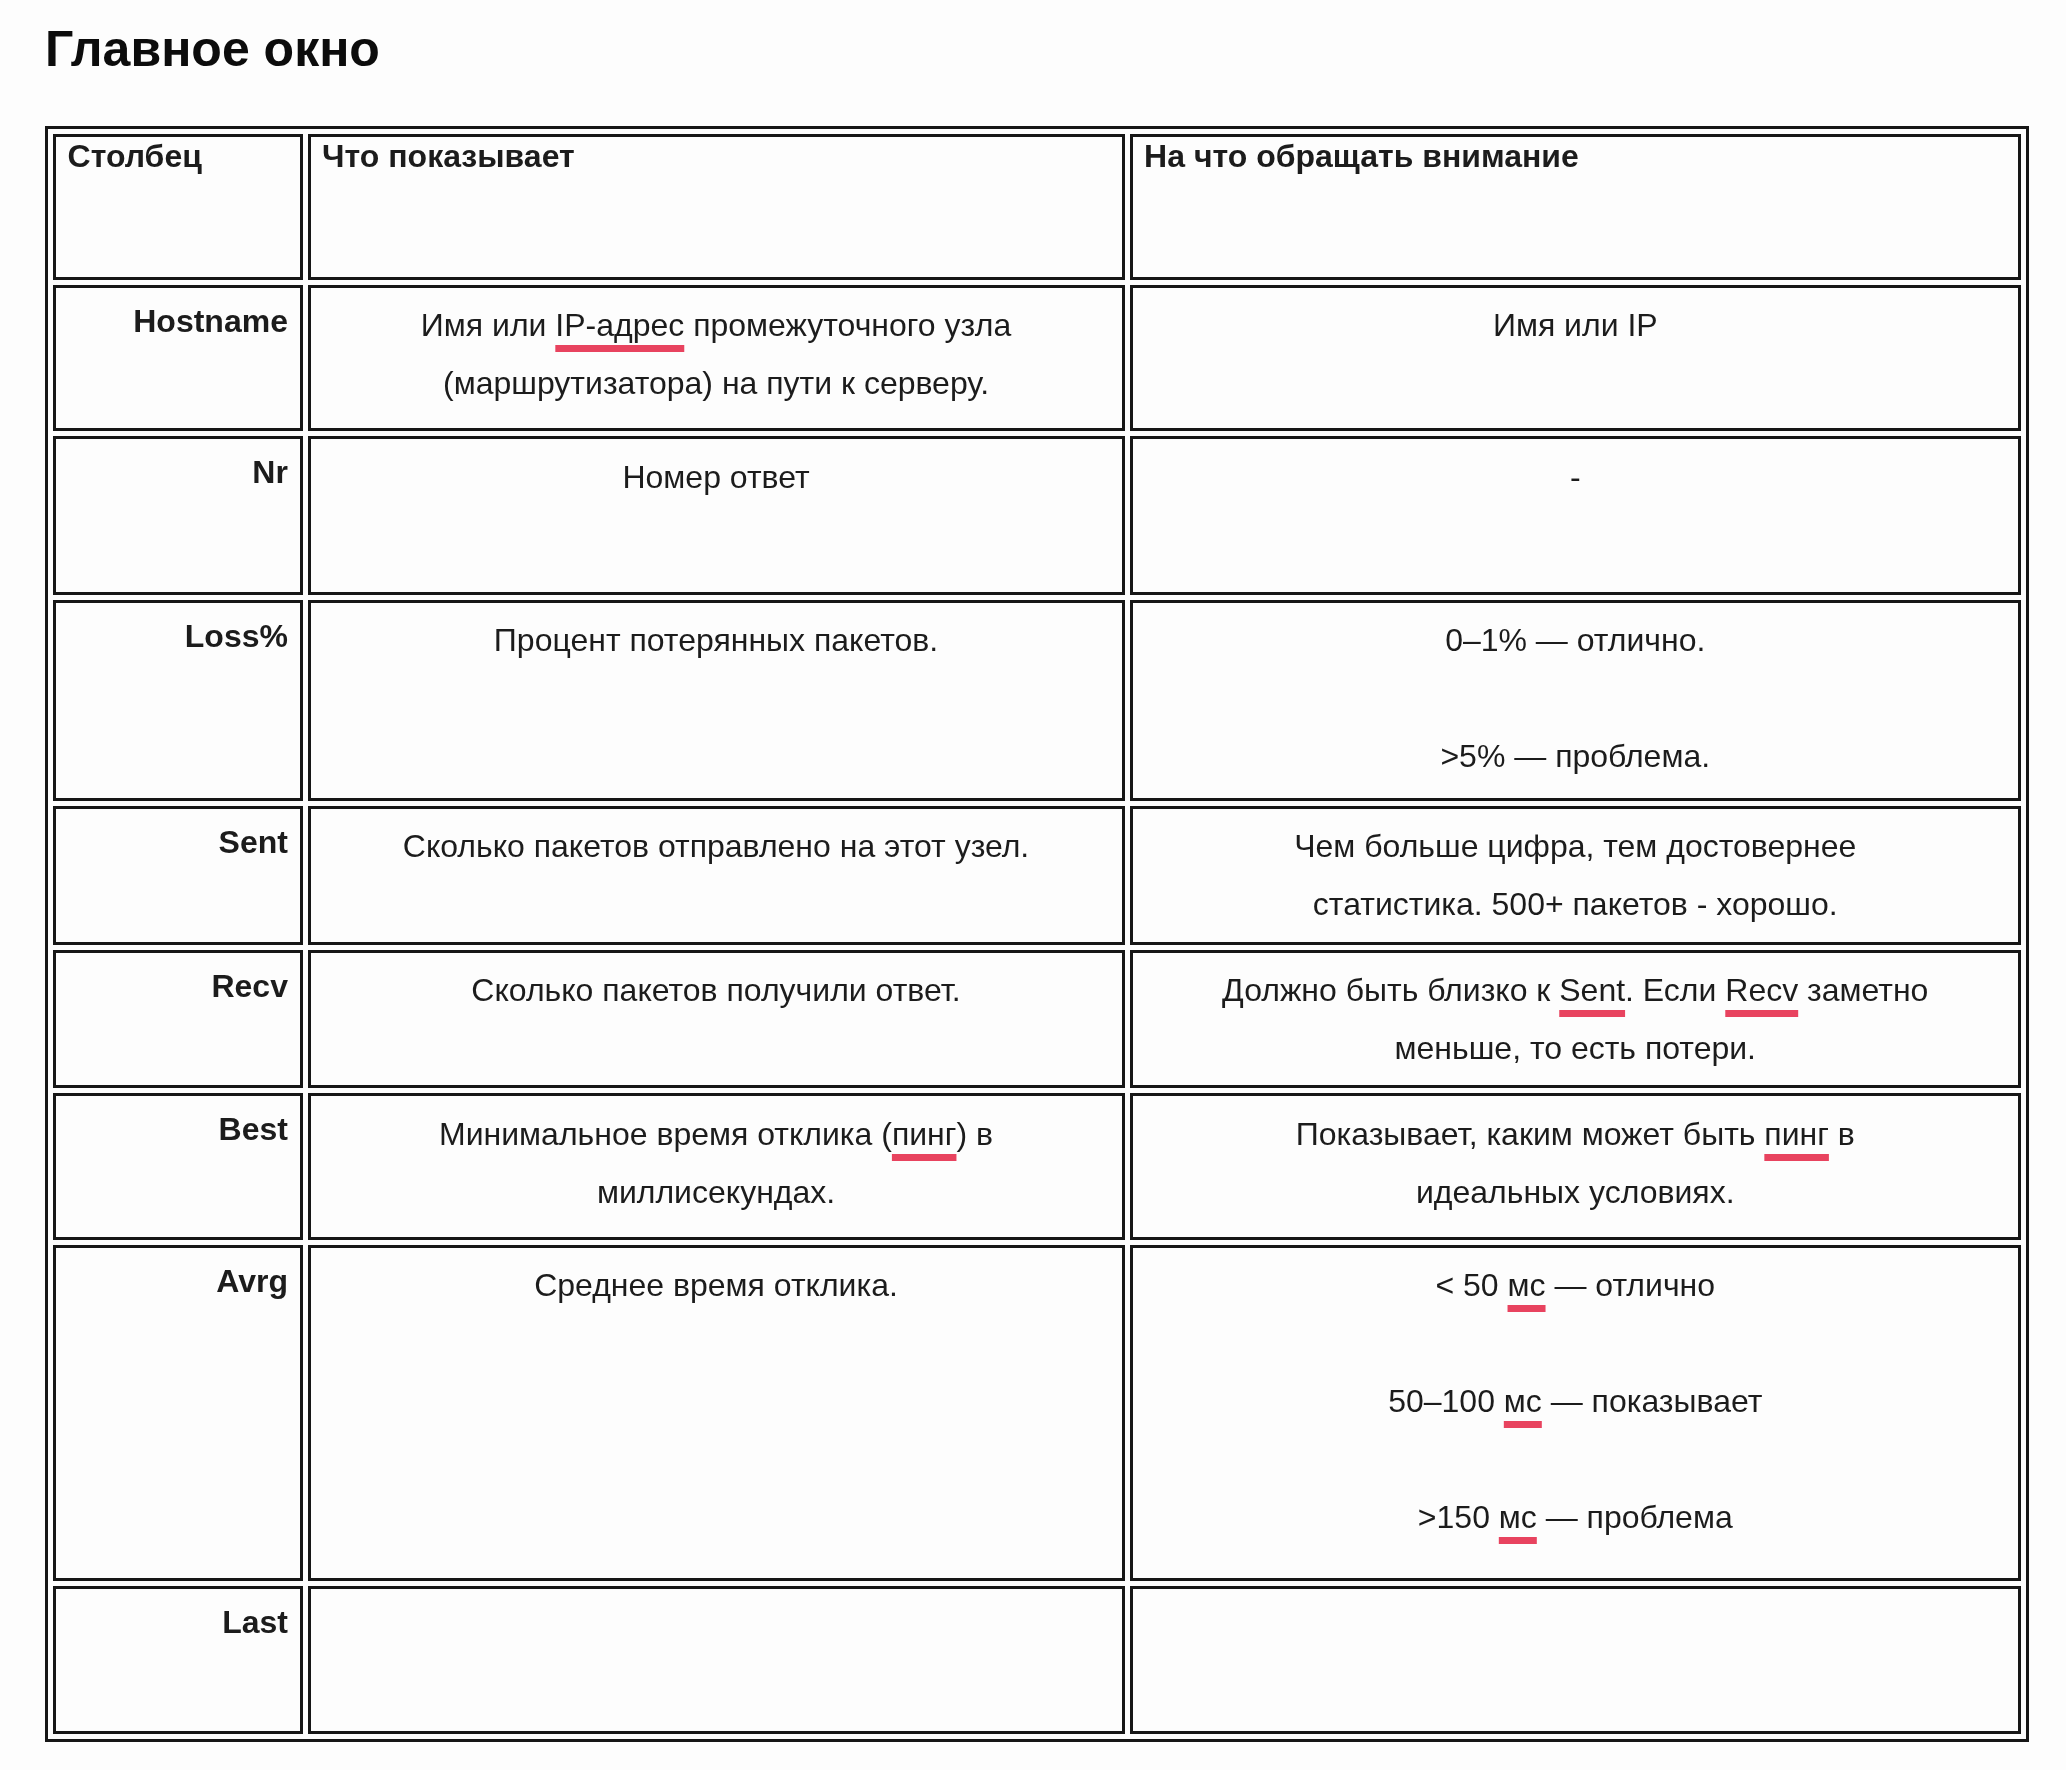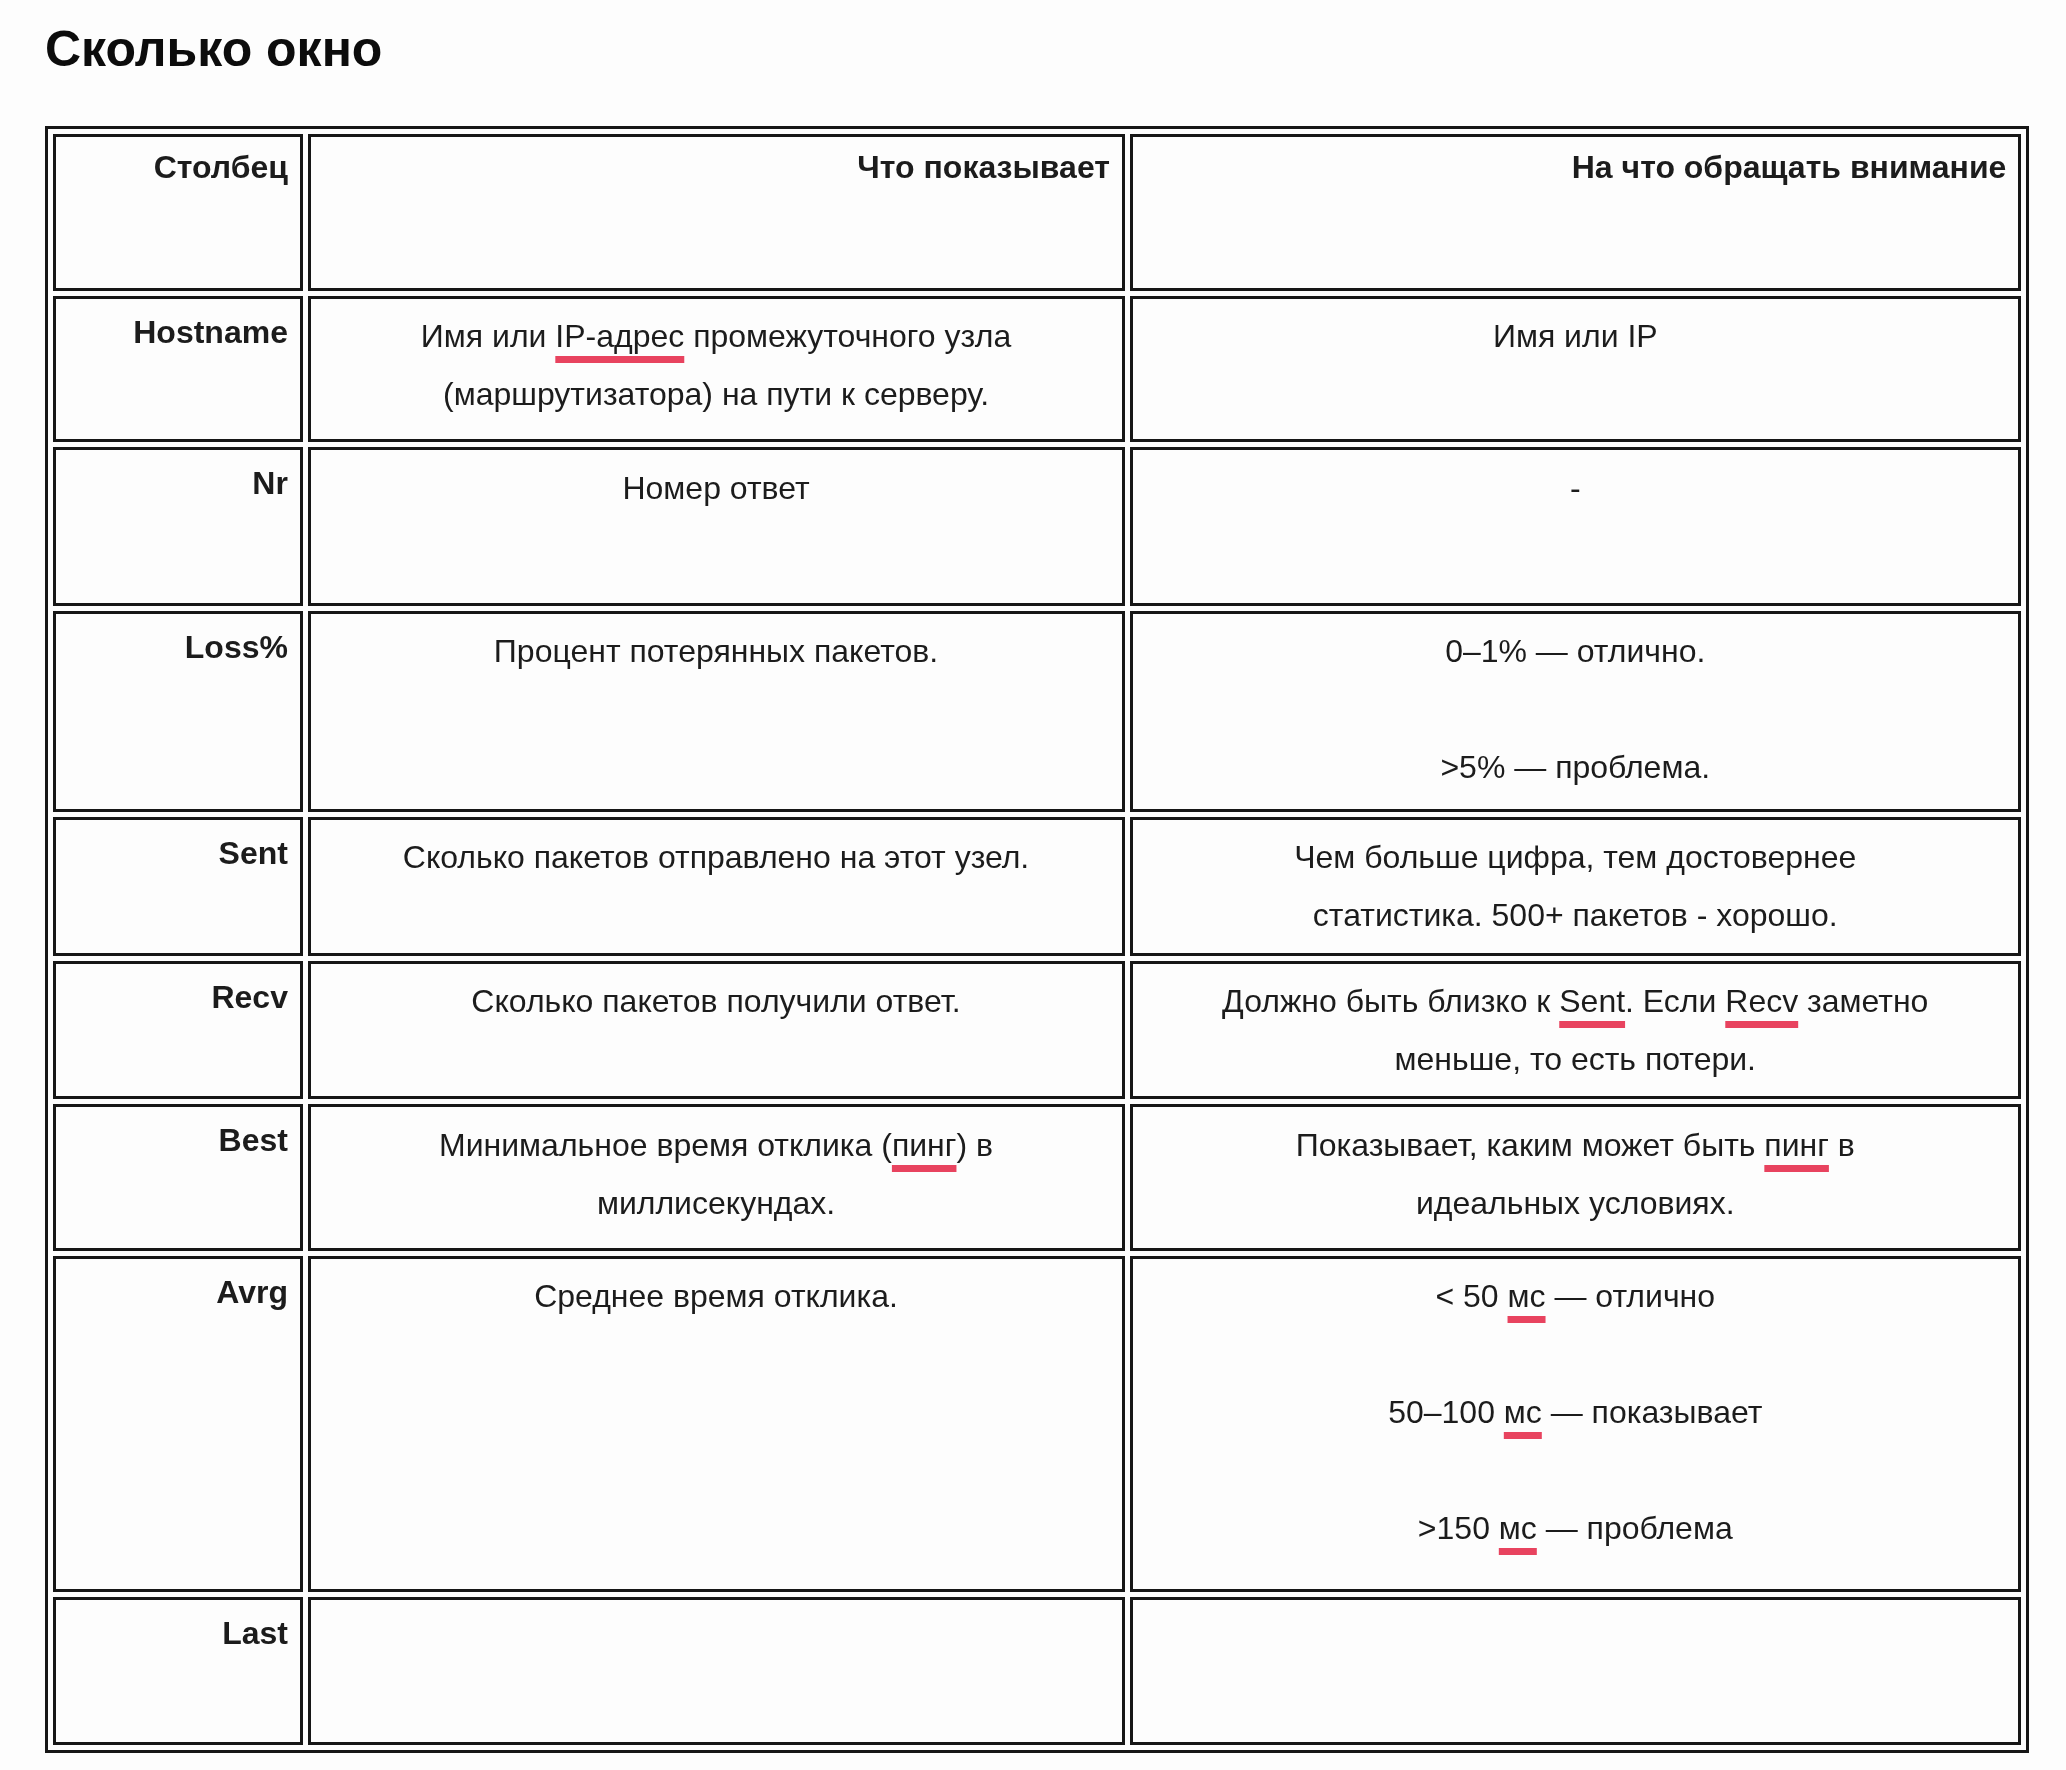--- a/index.html
+++ b/index.html
@@ -37,23 +37,23 @@
   th,td{
     border:3.3px solid var(--ink);
     vertical-align:top;
     padding:8.3px 11.6px;
     font-size:32px;
     background:var(--paper);
     overflow:hidden;
   }
   th{
     font-weight:bold;
-    text-align:right;
+    text-align:left;
     height:131px;
-    padding-top:12px;
+    padding-top:1px;
   }
   td.colname{
     font-weight:bold;
     text-align:right;
     padding-top:15px;
   }
   td .line{
     line-height:58px;
     min-height:58px;
     white-space:normal;
@@ -75,21 +75,21 @@
   tbody tr:nth-child(5) td{height:107px;}
   tbody tr:nth-child(6) td{height:117px;}
   tbody tr:nth-child(7) td{height:307px;}
   tbody tr:nth-child(8) td{height:119px;}
   tbody tr:nth-child(9) td{height:106px;}
 </style>
 </head>
 <body>
 
 <div class="page">
-  <h1 class="title">Сколько окно</h1>
+  <h1 class="title">Главное окно</h1>
 
   <table class="doc">
     <colgroup>
       <col class="c1">
         <col class="c2">
         <col class="c3">
     </colgroup>
     <thead>
       <tr>
         <th>Столбец</th>

